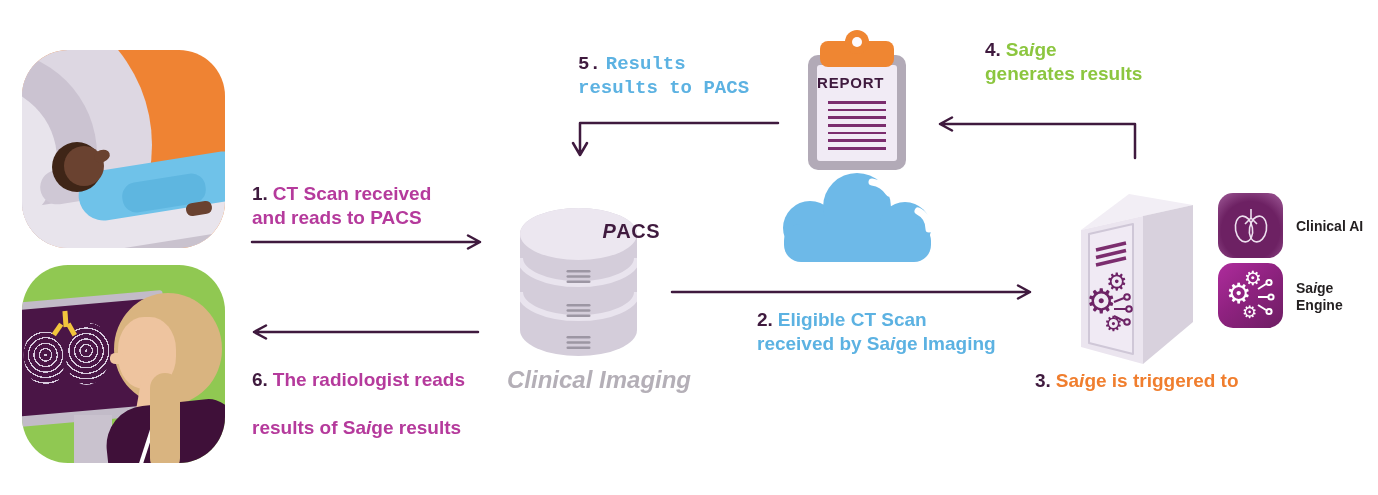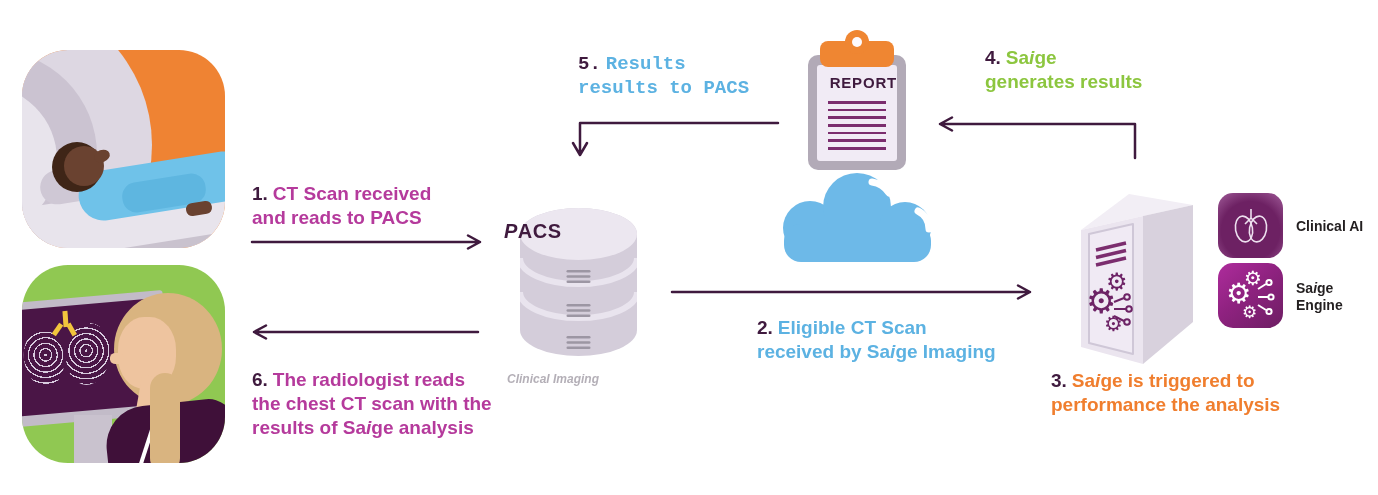--- a/index.html
+++ b/index.html
@@ -17,33 +17,33 @@
   .step .num{color:var(--plum);padding-right:5px;}
   .it{font-style:italic;}
   .c-magenta{color:var(--magenta);} .c-blue{color:var(--blue);}
   .c-green{color:var(--green);}   .c-orange{color:var(--orange);}
 
   
   .card{position:absolute;width:203px;height:198px;border-radius:46px;overflow:hidden;}
   .shape{position:absolute;}
 
   
-  .pacs-label{position:absolute;left:504px;top:220px;width:117px;text-align:left;
+  .pacs-label{position:absolute;left:543px;top:220px;width:117px;text-align:right;
               font-size:20px;font-weight:bold;color:var(--plum);letter-spacing:.5px;}
-  .pacs-caption{position:absolute;left:507px;top:366px;font-size:12px;line-height:27px;
+  .pacs-caption{position:absolute;left:507px;top:366px;font-size:24px;line-height:27px;
                 font-style:italic;color:var(--caption-gray);font-weight:bold;opacity:.85;}
 
   
   .clipboard{position:absolute;left:808px;top:30px;width:98px;height:142px;}
   .clip-board{position:absolute;left:0;top:25px;width:98px;height:115px;border-radius:10px;background:#B2AAB7;}
   .clip-paper{position:absolute;left:9px;top:35px;width:80px;height:96px;border-radius:3px;background:#F1EBF5;}
   .clip-bar{position:absolute;left:12px;top:11px;width:74px;height:26px;border-radius:8px;background:var(--clip-orange);}
   .clip-ring{position:absolute;left:37px;top:0;width:24px;height:24px;border-radius:50%;background:var(--clip-orange);}
   .clip-ring-hole{position:absolute;left:44px;top:7px;width:10px;height:10px;border-radius:50%;background:#FDFBFE;}
-  .report-title{position:absolute;left:9px;top:44px;width:80px;text-align:right;
+  .report-title{position:absolute;left:9px;top:44px;width:80px;text-align:left;
                 font-size:15px;font-weight:bold;letter-spacing:.8px;color:var(--plum);}
   .report-lines{position:absolute;left:20px;top:71px;width:58px;}
   .report-lines div{height:2.5px;background:var(--line-purple);margin-bottom:5.2px;}
 
   
   .tile{position:absolute;width:65px;height:65px;border-radius:15px;overflow:hidden;}
   .tile-label{position:absolute;font-size:14px;line-height:17px;font-weight:bold;color:var(--label-black);}
   .gear{position:absolute;font-family:"DejaVu Sans",sans-serif;line-height:1;}
 
   
@@ -103,39 +103,38 @@
   <div class="step" style="left:252px;top:182px;">
     <span class="num">1.</span><span class="c-magenta">CT Scan received</span><br>
     <span class="c-magenta">and reads to PACS</span>
   </div>
 
   <div class="step" style="left:578px;top:52px;font-family:Liberation Mono, monospace;">
     <span class="num">5.</span><span class="c-blue">Results</span><br>
     <span class="c-blue">results to PACS</span>
   </div>
 
-  <div class="step" style="left:985px;top:46px;">
+  <div class="step" style="left:985px;top:38px;">
     <span class="num">4.</span><span class="c-green">Sa</span><span class="c-green it">i</span><span class="c-green">ge</span><br>
     <span class="c-green">generates results</span>
   </div>
 
-  <div class="step" style="left:757px;top:308px;margin-top:8px;">
+  <div class="step" style="left:757px;top:308px;">
     <span class="num">2.</span><span class="c-blue">Eligible CT Scan</span><br>
     <span class="c-blue">received by Sa</span><span class="c-blue it">i</span><span class="c-blue">ge Imaging</span>
   </div>
 
-  <div class="step" style="left:1035px;top:369px;margin-left:16px;">
+  <div class="step" style="left:1035px;top:369px;">
     <span class="num">3.</span><span class="c-orange it" style="font-style:normal;">Sa</span><span class="c-orange it">i</span><span class="c-orange">ge is triggered to</span><br>
-    <span class="c-orange">performance the analysis</span>
   </div>
 
   <div class="step" style="left:252px;top:368px;">
     <span class="num">6.</span><span class="c-magenta">The radiologist reads</span><br>
-    <span class="c-magenta">the chest CT scan with the</span><br>
-    <span class="c-magenta">results of Sa</span><span class="c-magenta it">i</span><span class="c-magenta">ge analysis</span>
+    <br>
+    <span class="c-magenta">results of Sa</span><span class="c-magenta it">i</span><span class="c-magenta">ge results</span>
   </div>
 
   <svg class="abs" style="left:520px;top:208px;" width="117" height="148" viewBox="0 0 117 148">
     <path d="M0,26 A58.5,26 0 0 1 117,26 L117,122 A58.5,26 0 0 1 0,122 Z" fill="#D4CDDA"></path>
     <ellipse cx="58.5" cy="26" rx="58.5" ry="26" fill="#ECE7F0"></ellipse>
     <path d="M0,50 A58.5,26 0 0 0 117,50" fill="none" stroke="#E9E4EE" stroke-width="6"></path>
     <path d="M0,84 A58.5,26 0 0 0 117,84" fill="none" stroke="#E9E4EE" stroke-width="6"></path>
     <g fill="#9C96A3">
       <rect x="46.5" y="62" width="24" height="2.6" rx="1.3"></rect>
         <rect x="46.5" y="67.2" width="24" height="2.6" rx="1.3"></rect>

